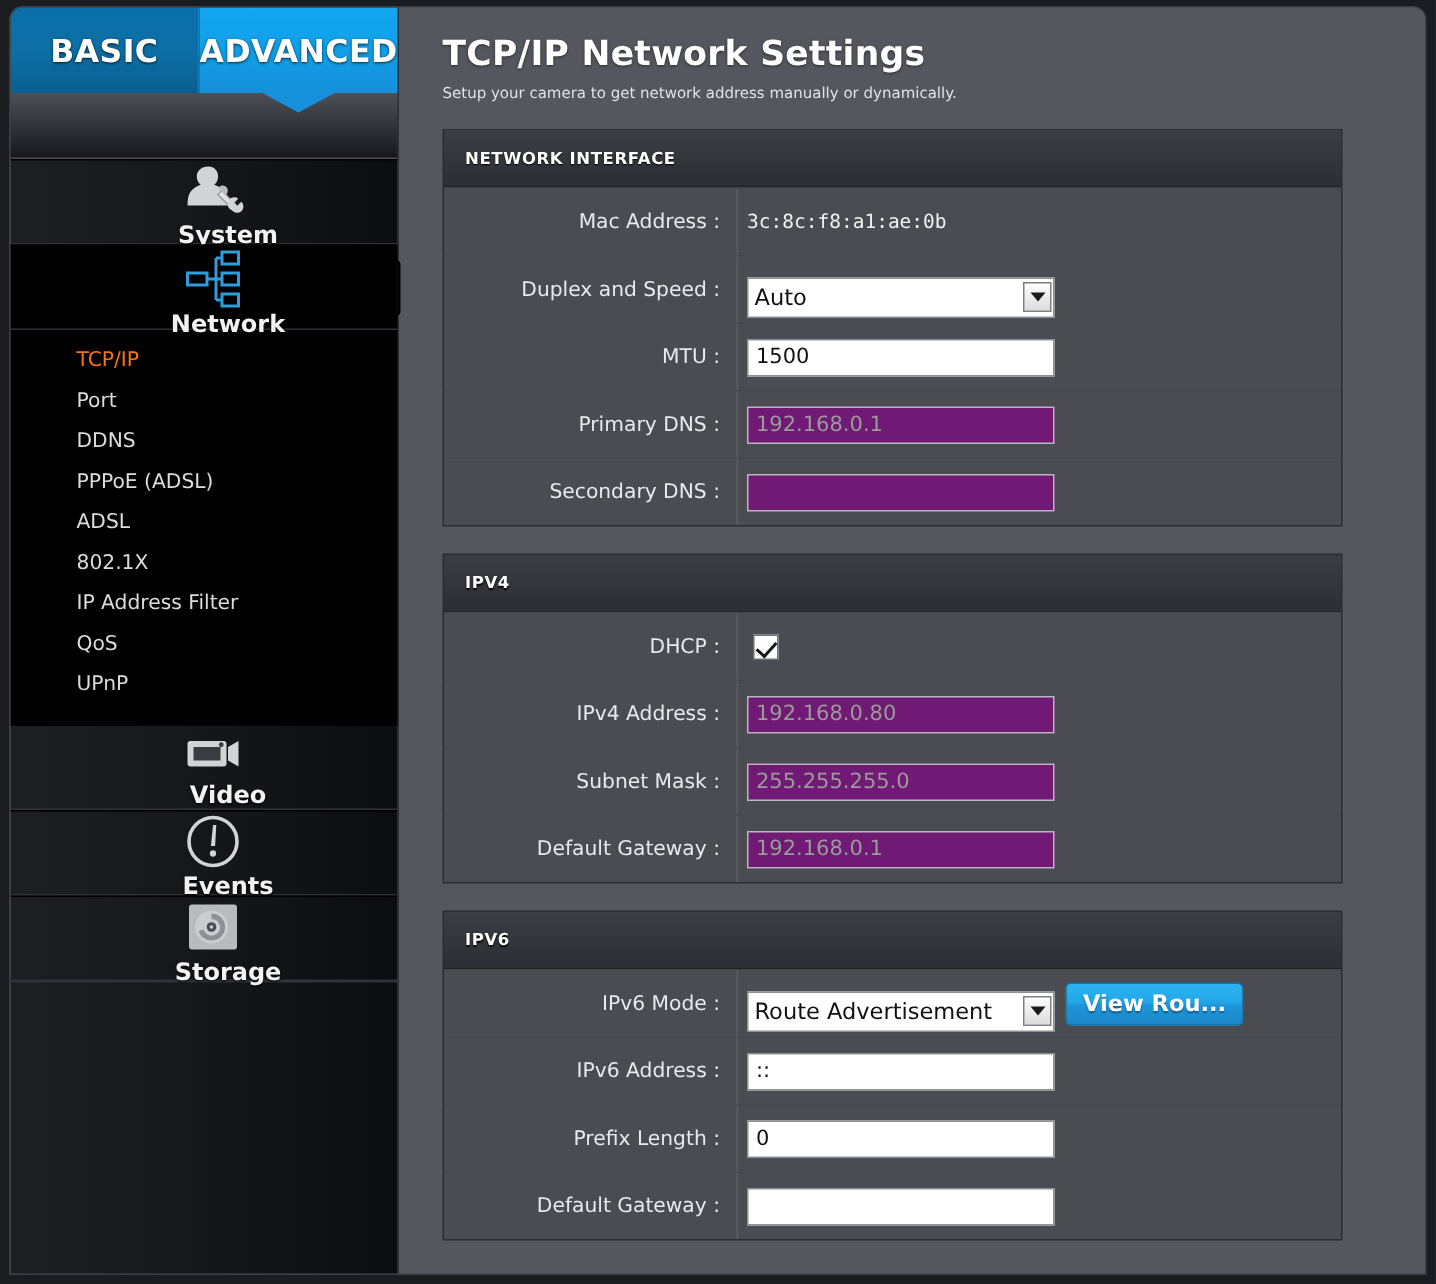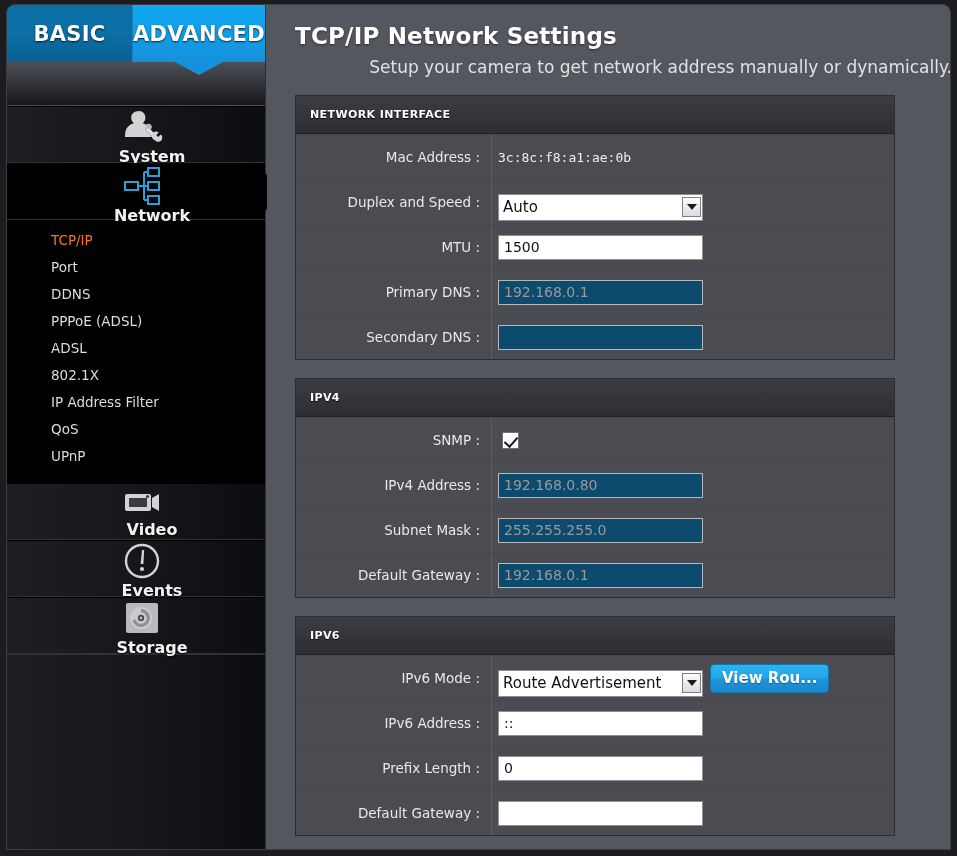--- a/index.html
+++ b/index.html
@@ -110,23 +110,22 @@
     background: #55575e;
     padding: 18px 0 0 28px;
     overflow: hidden;
   }
   #page-title {
     font-size: 23px; font-weight: bold; color: #ffffff;
     text-shadow: 0 1px 2px rgba(0,0,0,.5);
     letter-spacing: .2px;
   }
   #page-subtitle {
-    font-size: 17px; color: #e2e2e4;
+    font-size: 10px; color: #e2e2e4;
     margin-top: 8px;
-    text-align: right;
   }
 
   .panel { width: 600px; margin-top: 18px; border: 1px solid #2b2d32; }
   .panel-header {
     height: 38px;
     display: flex; align-items: center;
     padding-left: 14px;
     background: linear-gradient(to bottom,#3b3d43 0%,#34363c 50%,#2c2e33 100%);
     font-size: 11px; font-weight: bold; color: #ffffff;
     letter-spacing: .4px;
@@ -158,21 +157,21 @@
   .text-static { font-family: "DejaVu Sans Mono", monospace; font-size: 13px; color: #f0f0f0; }
   input.tf {
     width: 205px; height: 25px;
     border: 1px solid #8d8f95;
     background: #ffffff;
     color: #111;
     font-family: "DejaVu Sans", sans-serif;
     font-size: 14px;
     padding: 0 5px;
   }
-  input.tf.dim { background: #0c4a6e; color: #9a9a9a; border-color: #b6b8bd; }
+  input.tf.dim { background: #701a75; color: #9a9a9a; border-color: #b6b8bd; }
 
   .select-wrap { position: relative; width: 205px; height: 17px; display: inline-block; }
   .select-wrap select {
     width: 100%; height: 27px;
     -webkit-appearance: none; appearance: none;
     border: 1px solid #8d8f95;
     background: #ffffff;
     color: #111;
     font-size: 15px;
     padding: 0 26px 0 4px;
@@ -392,21 +391,21 @@
           <div class="val">
             <input class="tf dim" value="" style="">
           </div>
         </div>
       </div>
 
       <div class="panel">
         <div class="panel-header">IPV4</div>
 
         <div class="row">
-          <div class="lbl">SNMP :</div>
+          <div class="lbl">DHCP :</div>
           <div class="val">
             <span class="cbx checked"></span>
           </div>
         </div>
 
         <div class="row">
           <div class="lbl">IPv4 Address :</div>
           <div class="val">
             <input class="tf dim" value="192.168.0.80" style="">
           </div>

